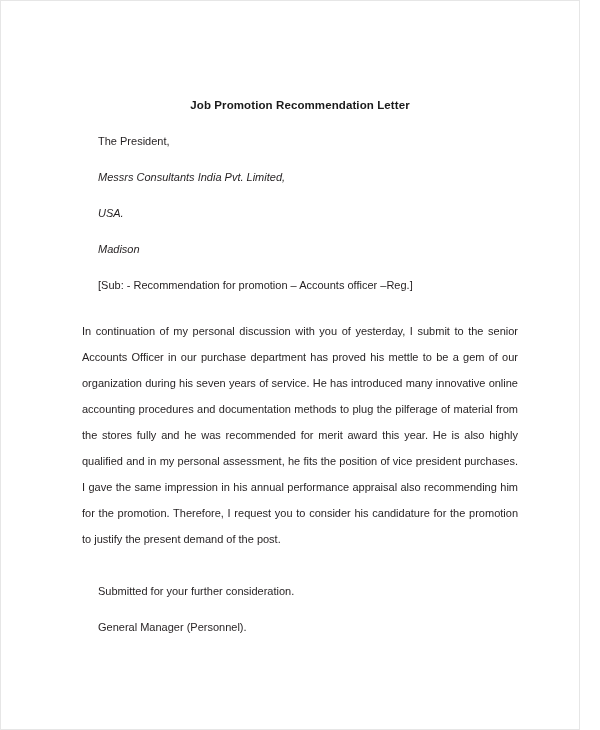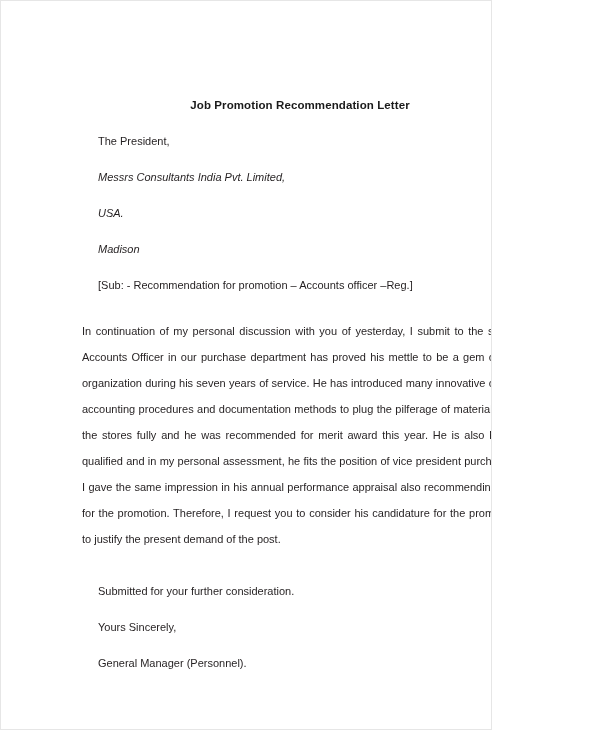--- a/index.html
+++ b/index.html
@@ -10,21 +10,21 @@
     width: 600px;
     height: 730px;
     background: #ffffff;
     font-family: "Liberation Sans", sans-serif;
     -webkit-font-smoothing: antialiased;
   }
 
   .page {
     position: relative;
     box-sizing: border-box;
-    width: 492px;
+    width: 580px;
     height: 730px;
     background: #ffffff;
     border: 1px solid #e6e6e6;
     overflow: hidden;
   }
 
   .sheet {
     position: absolute;
     left: 81px;
     top: 0;
@@ -101,18 +101,17 @@
     </div>
 
     <div class="salutation-block">
       <p class="addr-line">[Sub: - Recommendation for promotion – Accounts officer –Reg.]</p>
     </div>
 
     <p class="body-para">In continuation of my personal discussion with you of yesterday, I submit to the senior Accounts Officer in our purchase department has proved his mettle to be a gem of our organization during his seven years of service. He has introduced many innovative online accounting procedures and documentation methods to plug the pilferage of material from the stores fully and he was recommended for merit award this year. He is also highly qualified and in my personal assessment, he fits the position of vice president purchases. I gave the same impression in his annual performance appraisal also recommending him for the promotion. Therefore, I request you to consider his candidature for the promotion to justify the present demand of the post.</p>
 
     <div class="closing-block">
       <p class="addr-line">Submitted for your further consideration.</p>
-      <p class="addr-line">Yours Sincerely,</p>
       <p class="addr-line">General Manager (Personnel).</p>
     </div>
 
   </div>
 </div>
 
 </body></html>

